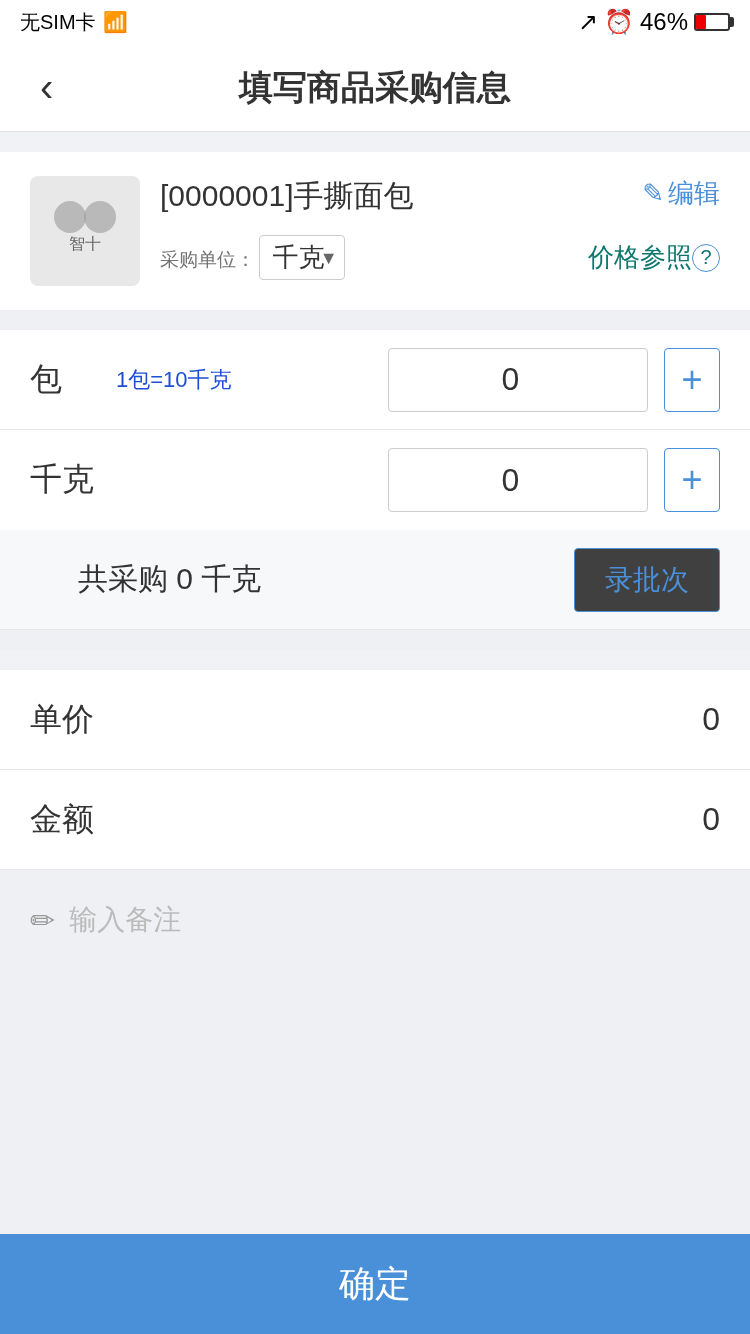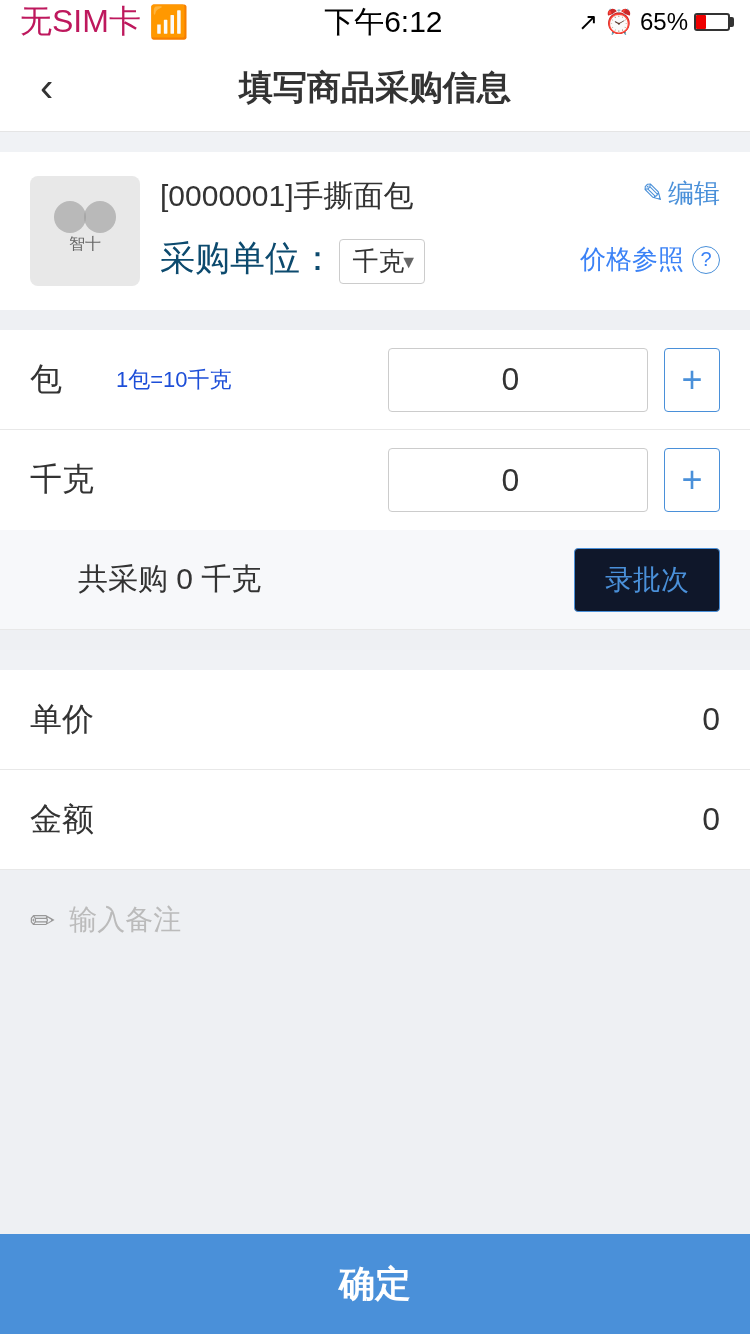--- a/index.html
+++ b/index.html
@@ -17,22 +17,22 @@
       width: 750px;
       height: 44px;
       background: #fff;
       display: flex;
       align-items: center;
       justify-content: space-between;
       padding: 0 20px;
       font-size: 28px;
     }
     .status-left {
-      font-size: 32px;
-      color: #be185d;
+      font-size: 20px;
+      color: #000000;
       display: flex;
       align-items: center;
       gap: 8px;
     }
     .status-center {
       font-size: 30px;
       color: #000;
       font-weight: 500;
     }
     .status-right {
@@ -113,22 +113,22 @@
       align-items: center;
       gap: 4px;
     }
     .product-unit-row {
       display: flex;
       justify-content: space-between;
       align-items: center;
       margin-top: 18px;
     }
     .unit-label {
-      font-size: 35px;
-      color: #0c4a6e;
+      font-size: 19px;
+      color: #737373;
     }
     .unit-select {
       border: 1px solid #ccc;
       border-radius: 4px;
       padding: 4px 20px 4px 12px;
       font-size: 26px;
       color: #333;
       background: #fff;
       appearance: none;
       position: relative;
@@ -145,24 +145,24 @@
       position: absolute;
       right: 8px;
       top: 50%;
       transform: translateY(-50%);
       font-size: 18px;
       color: #666;
       pointer-events: none;
     }
     .price-ref {
       font-size: 26px;
-      color: #3b82f6;
-      display: flex;
-      align-items: center;
-      gap: 8px;
+      color: #0f766e;
+      display: flex;
+      align-items: center;
+      gap: 0;
     }
 
     
     .divider-thick {
       height: 20px;
       background: #eef0f3;
     }
 
     
     .input-section {
@@ -233,21 +233,21 @@
       font-size: 30px;
       color: #333;
       margin-left: 48px;
     }
     .record-btn {
       border: 1px solid #4a90d9;
       border-radius: 4px;
       padding: 12px 30px;
       font-size: 28px;
       color: #4a90d9;
-      background: #0f172a;
+      background: #404040;
       cursor: pointer;
     }
 
     
     .info-section {
       background: #fff;
       margin-top: 20px;
     }
     .info-row {
       display: flex;
@@ -303,36 +303,35 @@
       height: 100px;
       background: #4a90d9;
       display: flex;
       align-items: center;
       justify-content: center;
       cursor: pointer;
     }
     .confirm-text {
       font-size: 36px;
       color: #fff;
-      font-weight: 700;
+      font-weight: 400;
     }
   </style>
 </head>
 <body>
 
 <div class="status-bar">
   <div class="status-left">
     <span>无SIM卡</span>
     <span>📶</span>
   </div>
-  <div class="status-center">下午6:12</div>
   <div class="status-right">
     <span>↗</span>
     <span>⏰</span>
-    <span>65%</span>
+    <span>46%</span>
     <span style="display:inline-block;width:36px;height:18px;border:2px solid #333;border-radius:3px;position:relative;">
       <span style="display:block;width:30%;height:100%;background:#e00;border-radius:1px;"></span>
       <span style="position:absolute;right:-6px;top:50%;transform:translateY(-50%);width:4px;height:10px;background:#333;border-radius:0 2px 2px 0;"></span>
     </span>
   </div>
 </div>
 
 <div class="nav-bar">
   <span class="nav-back">‹</span>
   <span class="nav-title">填写商品采购信息</span>

